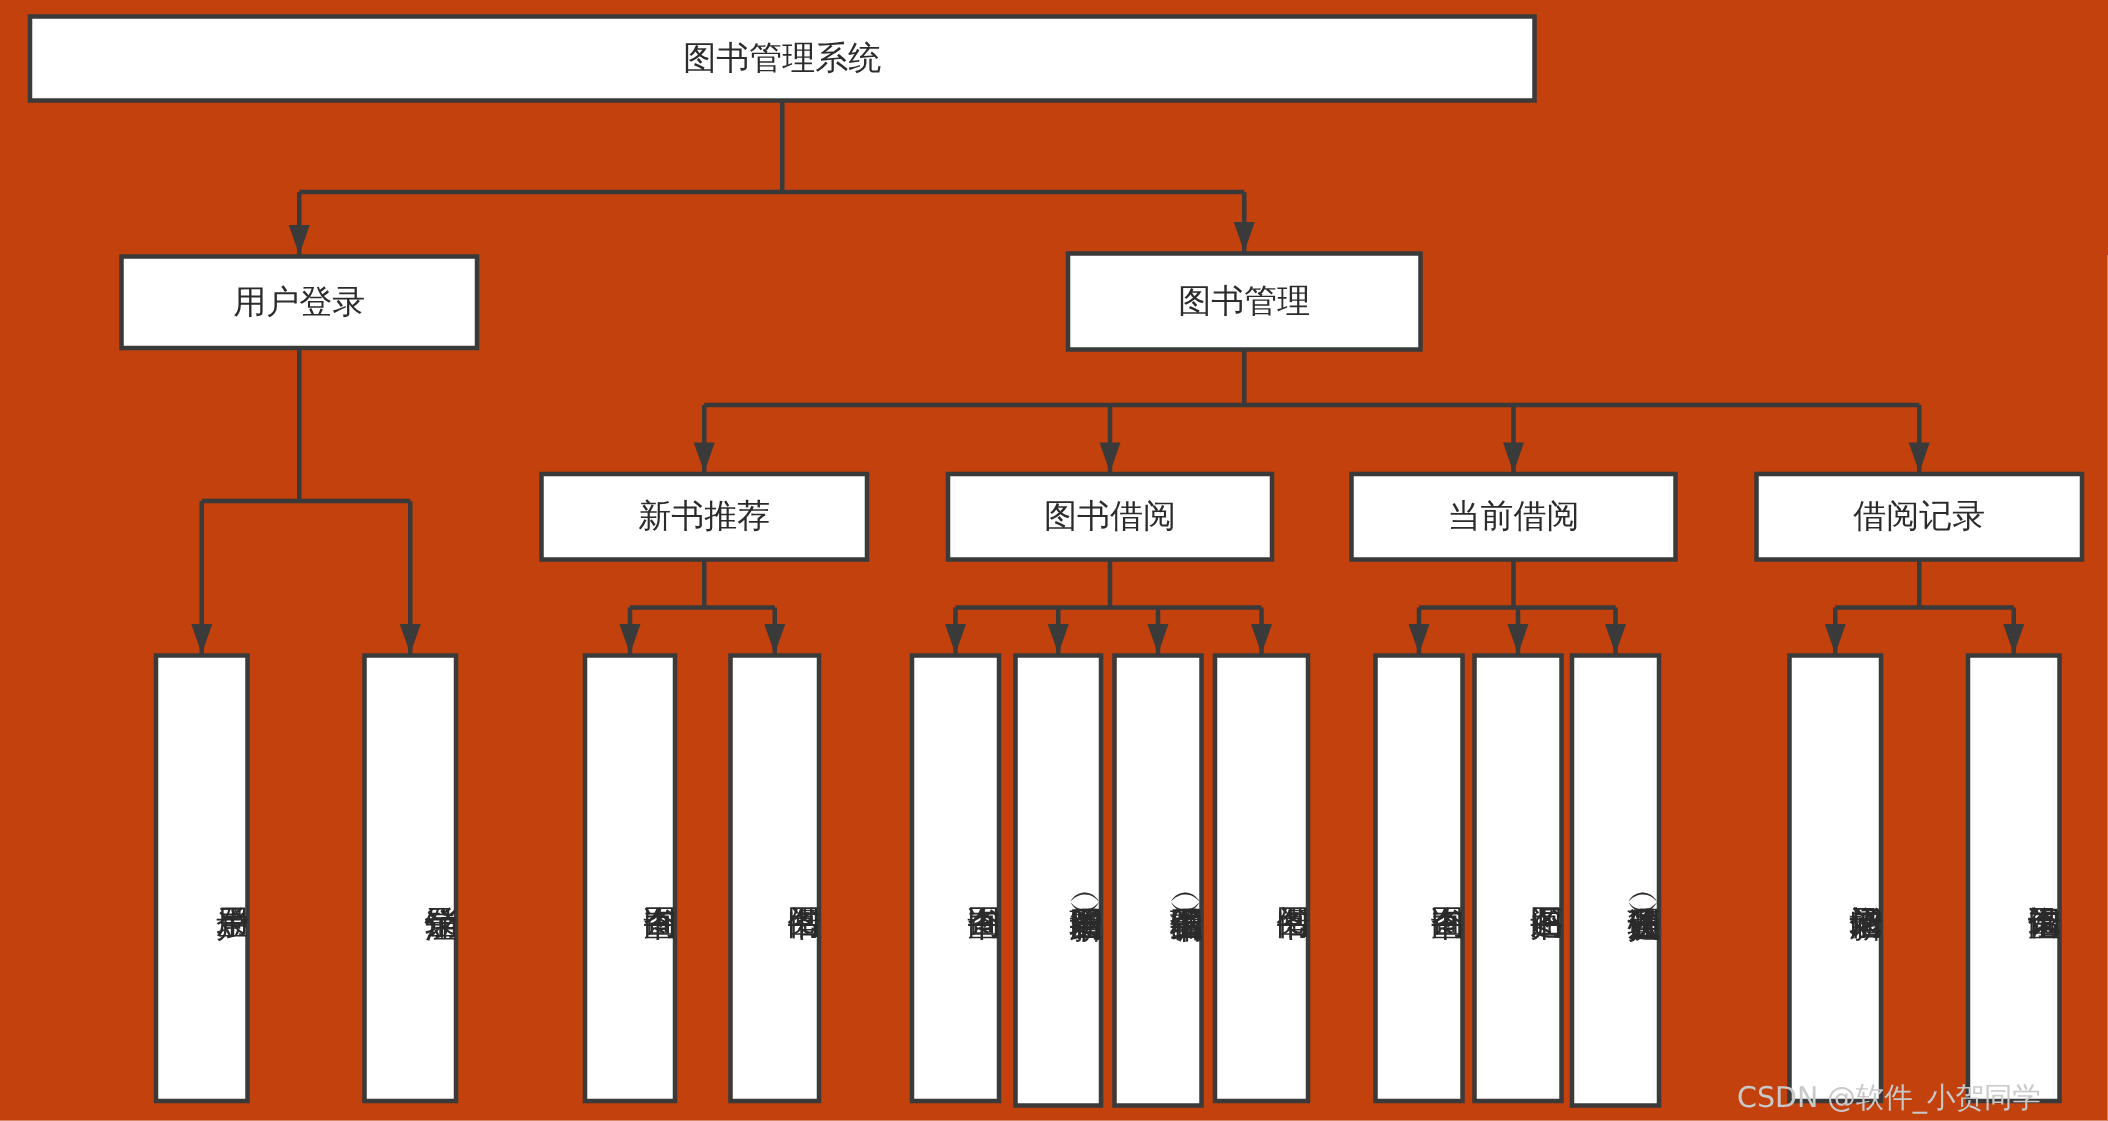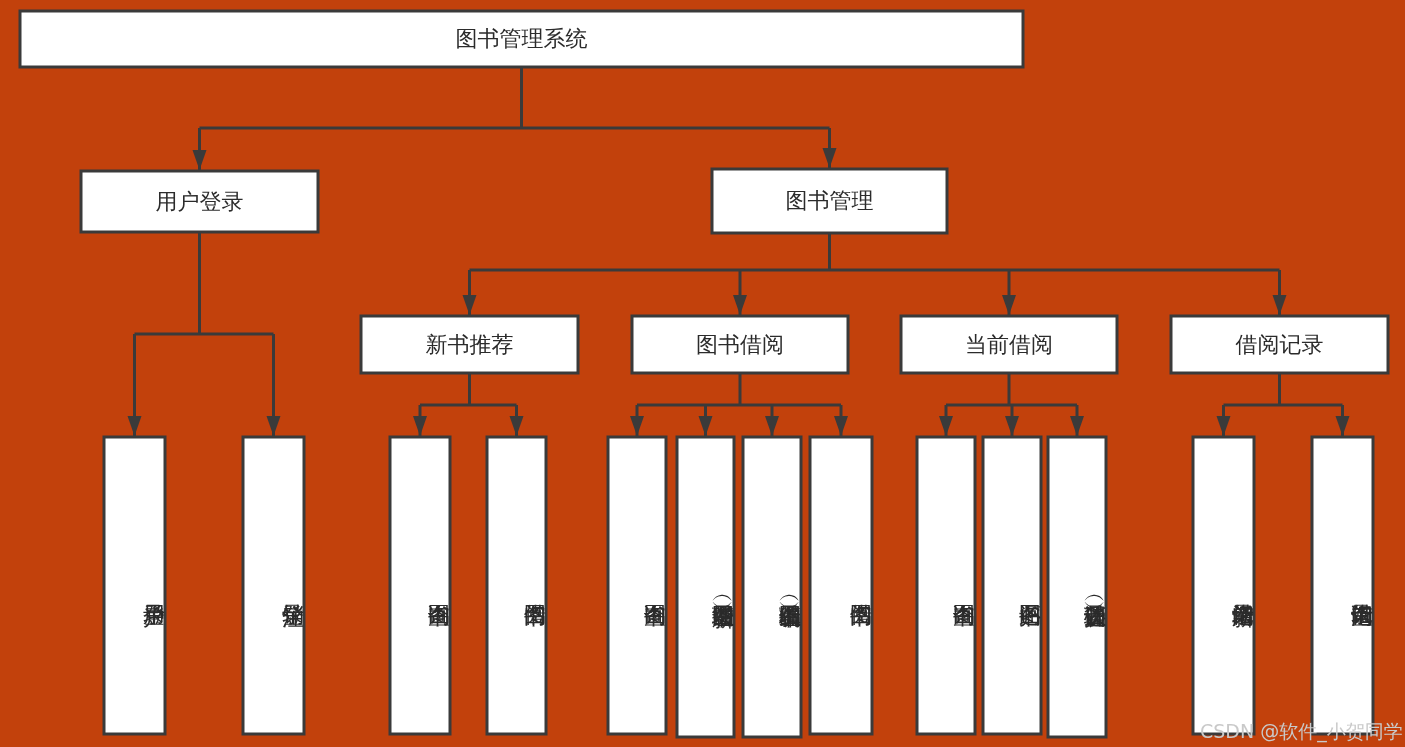--- a/index.html
+++ b/index.html
@@ -134,15 +134,15 @@
       <div class="leaf-label" style="left: 677px; top: 447px; width: 57px; height: 282px;">新增图书（管理员）</div>
       <div class="leaf-label" style="left: 743px; top: 447px; width: 58px; height: 282px;">编辑图书（管理员）</div>
       <div class="leaf-label" style="left: 810px; top: 447px; width: 62px; height: 279px;">借阅图书</div>
       <div class="leaf-label" style="left: 917px; top: 447px; width: 58px; height: 279px;">查询图书</div>
       <div class="leaf-label" style="left: 983px; top: 447px; width: 58px; height: 279px;">归还图书</div>
       <div class="leaf-label" style="left: 1048px; top: 447px; width: 58px; height: 282px;">确认归还（管理员）</div>
       <div class="leaf-label" style="left: 1193px; top: 447px; width: 61px; height: 279px;">新增借阅记录</div>
       <div class="leaf-label" style="left: 1312px; top: 447px; width: 61px; height: 279px;">查询借阅记录</div>
     </div>
 
-  <div class="watermark" style="left: 1200px; top: 719px;">CSDN @软件_小贺同学</div>
+  <div class="watermark" style="left: 1158px; top: 719px;">CSDN @软件_小贺同学</div>
 
 </div>
 
 </body></html>

